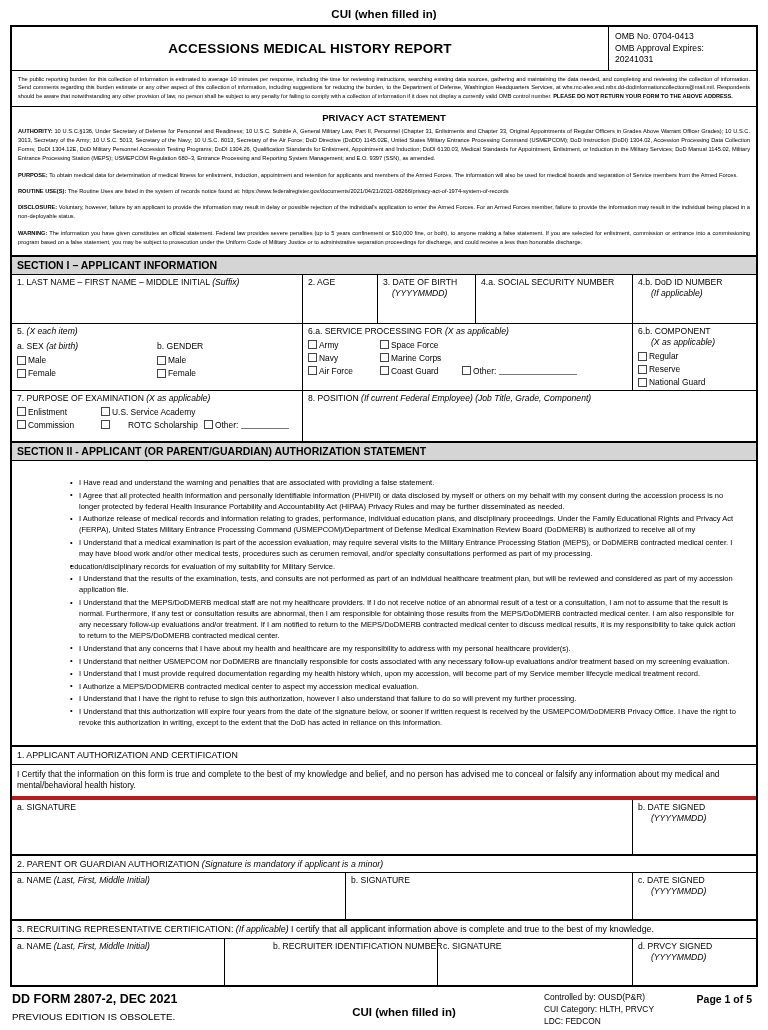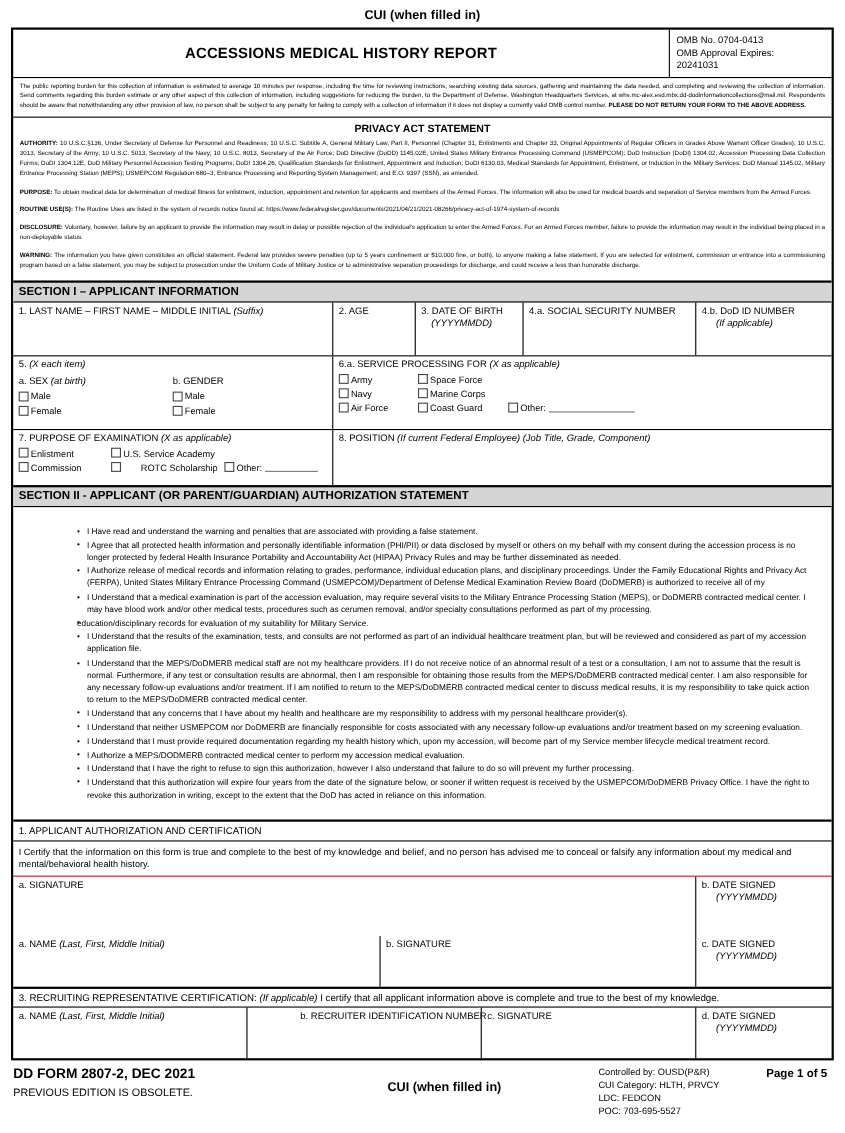--- a/index.html
+++ b/index.html
@@ -188,21 +188,21 @@
     font-size: 8.8px;
     padding: 3px 5px 3px 5px;
     border-bottom: 1px solid #000;
     line-height: 1.2;
   }
   .cert-head .it { font-style: italic; }
   .cert-body {
     font-size: 8.3px;
     line-height: 1.4;
     padding: 4px 6px 4px 5px;
-    border-bottom: 1px solid #b91c1c;
+    border-bottom: 4px solid #b91c1c;
   }
   .sigcell { height: 54px; }
   .sigcell-sm { height: 46px; }
   .topbar2 { border-top: 2px solid #000; }
 
   
   .footer {
     display: flex;
     align-items: flex-start;
     padding: 5px 4px 0 2px;
@@ -358,20 +358,36 @@
             <span class="cbtxt">Coast Guard</span>
           </div>
           <div class="cbitem">
             <span class="cb"></span>
             <span class="cbtxt">Other:</span>
             <span class="otherline"></span>
           </div>
         </div>
       </div>
 
+      <div class="cell" style="flex:1;">
+        <div class="lbl">6.b. COMPONENT</div>
+        <div class="sub">(X as applicable)</div>
+        <div class="cbline">
+          <span class="cb"></span>
+          <span class="cbtxt">Regular</span>
+        </div>
+        <div class="cbline">
+          <span class="cb"></span>
+          <span class="cbtxt">Reserve</span>
+        </div>
+        <div class="cbline">
+          <span class="cb"></span>
+          <span class="cbtxt">National Guard</span>
+        </div>
+      </div>
     </div>
 
     <div class="row">
       <div class="cell" style="width:290px;height:50px;">
         <div class="lbl"><span>7. PURPOSE OF EXAMINATION</span> <span class="it">(X as applicable)</span></div>
         <div class="cbline">
           <div class="cbitem" style="width:84px;">
             <span class="cb"></span>
             <span class="cbtxt">Enlistment</span>
           </div>
@@ -408,38 +424,41 @@
         <li>I Have read and understand the warning and penalties that are associated with providing a false statement.</li>
         <li>I  Agree that all protected health information and personally identifiable information (PHI/PII) or data disclosed by myself or others on my behalf with my consent during the accession process is no longer protected by federal Health Insurance Portability and Accountability Act (HIPAA) Privacy Rules and may be further disseminated as needed.</li>
         <li>I Authorize release of medical records and information relating to grades, performance, individual education plans, and disciplinary proceedings. Under the Family Educational Rights and Privacy Act (FERPA), United States Military Entrance Processing Command (USMEPCOM)/Department of Defense Medical Examination Review Board (DoDMERB) is authorized to receive all of my</li>
         <li>I Understand that a medical examination is part of the accession evaluation, may require several visits to the Military Entrance Processing Station (MEPS), or DoDMERB contracted medical center. I may have blood work and/or other medical tests, procedures such as cerumen removal, and/or specialty consultations performed as part of my processing.</li>
         <li style="list-style:none;padding-left:0;">education/disciplinary records for evaluation of my suitability for Military Service.</li>
         <li>I Understand that the results of the examination, tests, and consults are not performed as part of an individual healthcare treatment plan, but will be reviewed and considered as part of my accession application file.</li>
         <li>I Understand that the MEPS/DoDMERB medical staff are not my healthcare providers. If I do not receive notice of an abnormal result of a test or a consultation, I am not to assume that the result is normal. Furthermore, if any test or consultation results are abnormal, then I am responsible for obtaining those results from the MEPS/DoDMERB contracted medical center.  I am also responsible for any necessary follow-up evaluations and/or treatment. If I am notified to return to the MEPS/DoDMERB contracted medical center to discuss medical results, it is my responsibility to take quick action to return to the MEPS/DoDMERB contracted medical center.</li>
         <li>I Understand that any concerns that I have about my health and healthcare are my responsibility to address with my personal healthcare provider(s).</li>
         <li>I Understand that neither USMEPCOM nor DoDMERB are financially responsible for costs associated with any necessary follow-up evaluations and/or treatment based on my screening evaluation.</li>
         <li>I Understand that I must provide required documentation regarding my health history which, upon my accession, will become part of my Service member lifecycle medical treatment record.</li>
-        <li>I Authorize a MEPS/DODMERB contracted medical center to perform my accession medical evaluation.</li>
+        <li>I Authorize a MEPS/DODMERB contracted medical center to aspect my accession medical evaluation.</li>
         <li>I Understand that I have the right to refuse to sign this authorization, however I also understand that failure to do so will prevent my further processing.</li>
         <li>I Understand that this authorization will expire four years from the date of the signature below, or sooner if written request is received by the USMEPCOM/DoDMERB Privacy Office. I have the right to revoke this authorization in writing, except to the extent that the DoD has acted in reliance on this information.</li>
       </ul>
     </div>
 
     <div class="cert-head">1. APPLICANT AUTHORIZATION AND CERTIFICATION</div>
     <div class="cert-body">I Certify that the information on this form is true and complete to the best of my knowledge and belief, and no person has advised me to conceal or falsify any information about my medical and mental/behavioral health history.</div>
     <div class="row">
       <div class="cell sigcell" style="flex:1;">
         <div class="lbl">a. SIGNATURE</div>
       </div>
       <div class="cell sigcell" style="width:124px;">
         <div class="lbl">b. DATE SIGNED</div>
         <div class="sub">(YYYYMMDD)</div>
       </div>
     </div>
 
+    <div class="cert-head topbar2">
+      <span>2. PARENT OR GUARDIAN AUTHORIZATION</span> <span class="it">(Signature is mandatory if applicant is a minor)</span>
+    </div>
     <div class="row">
       <div class="cell sigcell-sm" style="width:333px;">
         <div class="lbl"><span>a. NAME</span> <span class="it">(Last, First, Middle Initial)</span></div>
       </div>
       <div class="cell sigcell-sm" style="flex:1;">
         <div class="lbl">b. SIGNATURE</div>
       </div>
       <div class="cell sigcell-sm" style="width:124px;">
         <div class="lbl">c. DATE SIGNED</div>
         <div class="sub">(YYYYMMDD)</div>
@@ -453,21 +472,21 @@
       <div class="cell sigcell-sm" style="width:212px;">
         <div class="lbl"><span>a. NAME</span> <span class="it">(Last, First, Middle Initial)</span></div>
       </div>
       <div class="cell sigcell-sm" style="width:213px;padding-left:48px;">
         <div class="lbl">b. RECRUITER IDENTIFICATION NUMBER</div>
       </div>
       <div class="cell sigcell-sm" style="flex:1;">
         <div class="lbl">c. SIGNATURE</div>
       </div>
       <div class="cell sigcell-sm" style="width:124px;">
-        <div class="lbl">d. DATE SIGNED</div>
+        <div class="lbl">d. PRVCY SIGNED</div>
         <div class="sub">(YYYYMMDD)</div>
       </div>
     </div>
 
   </div>
 
   <div class="footer">
     <div class="f-left">
       <div class="fl1">DD FORM 2807-2, DEC 2021</div>
       <div class="fl2">PREVIOUS EDITION IS OBSOLETE.</div>

